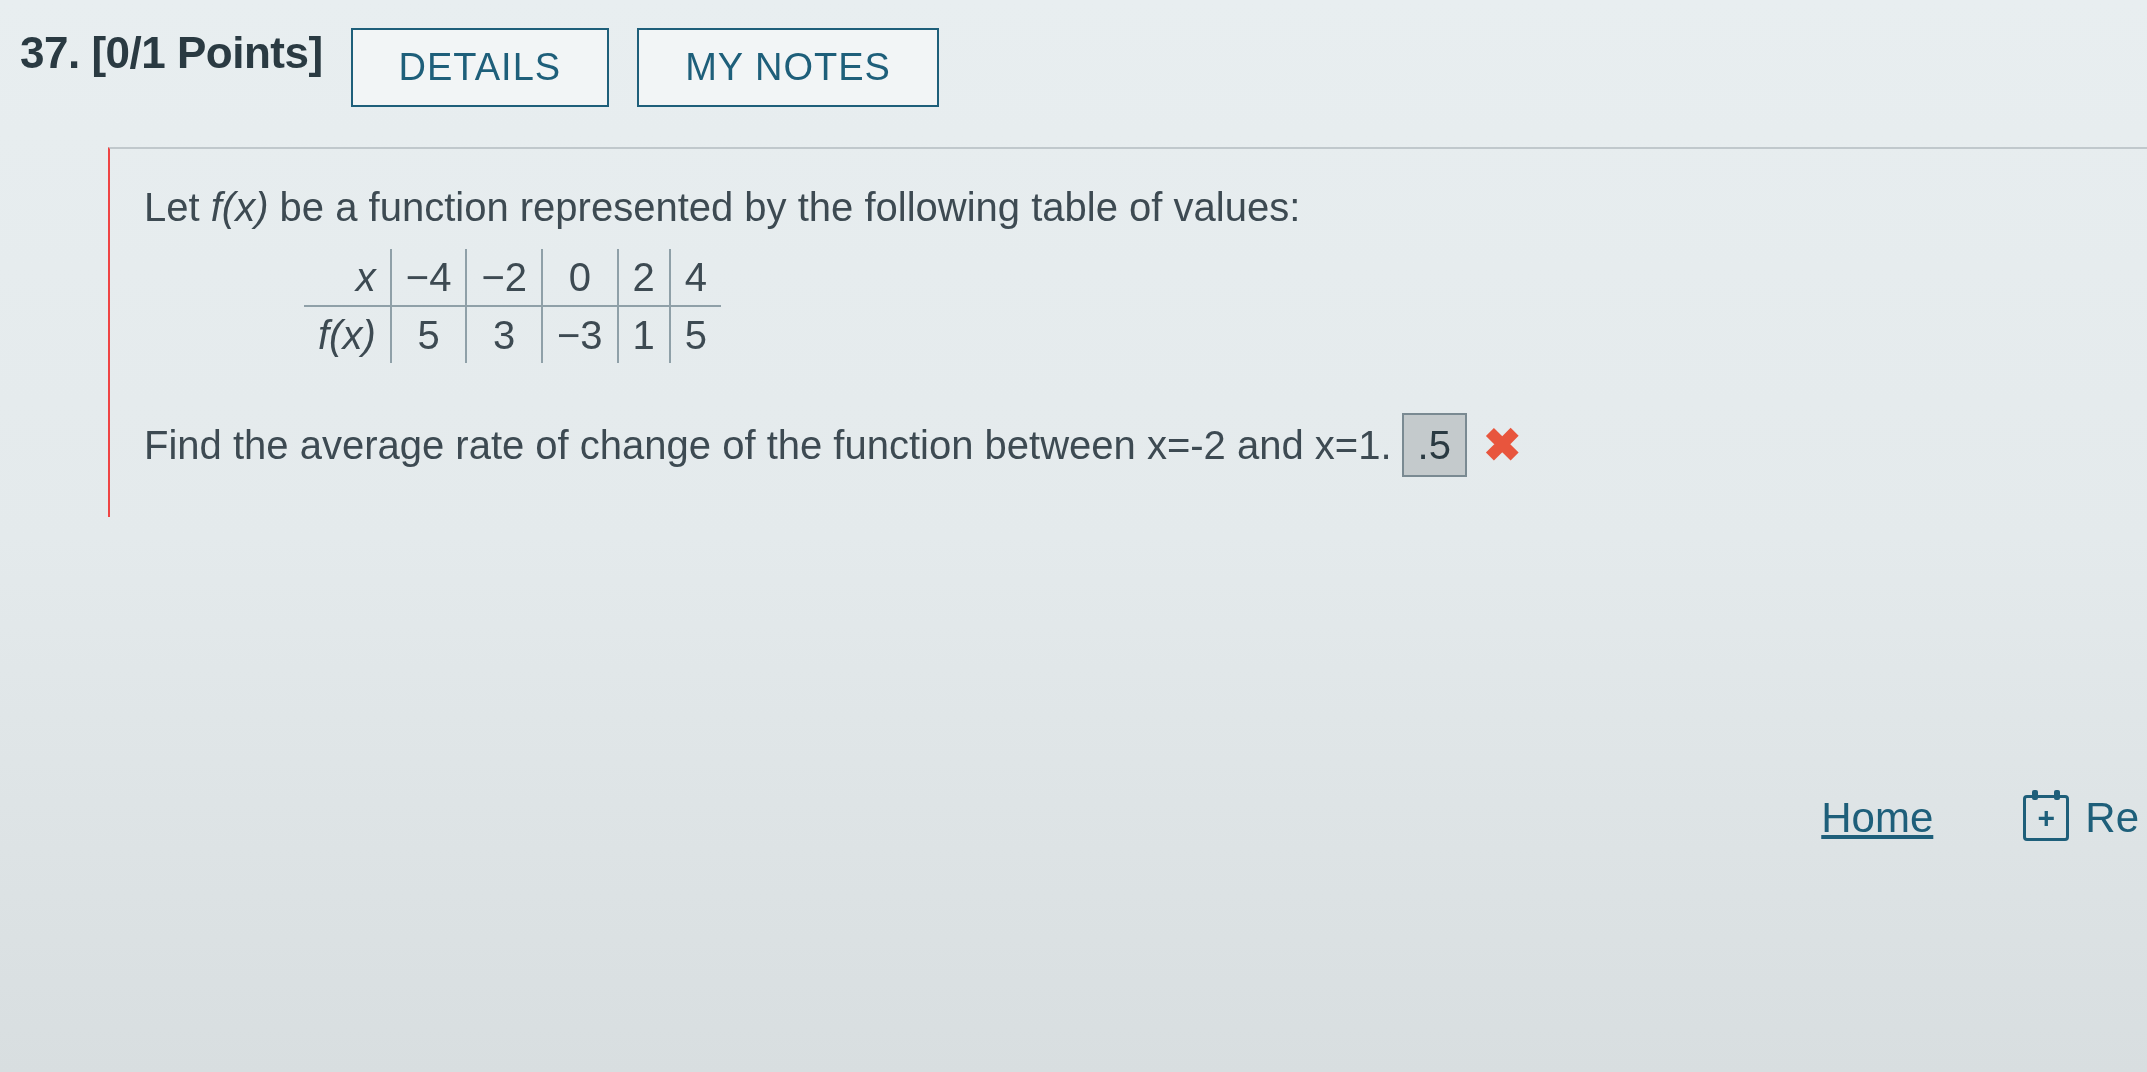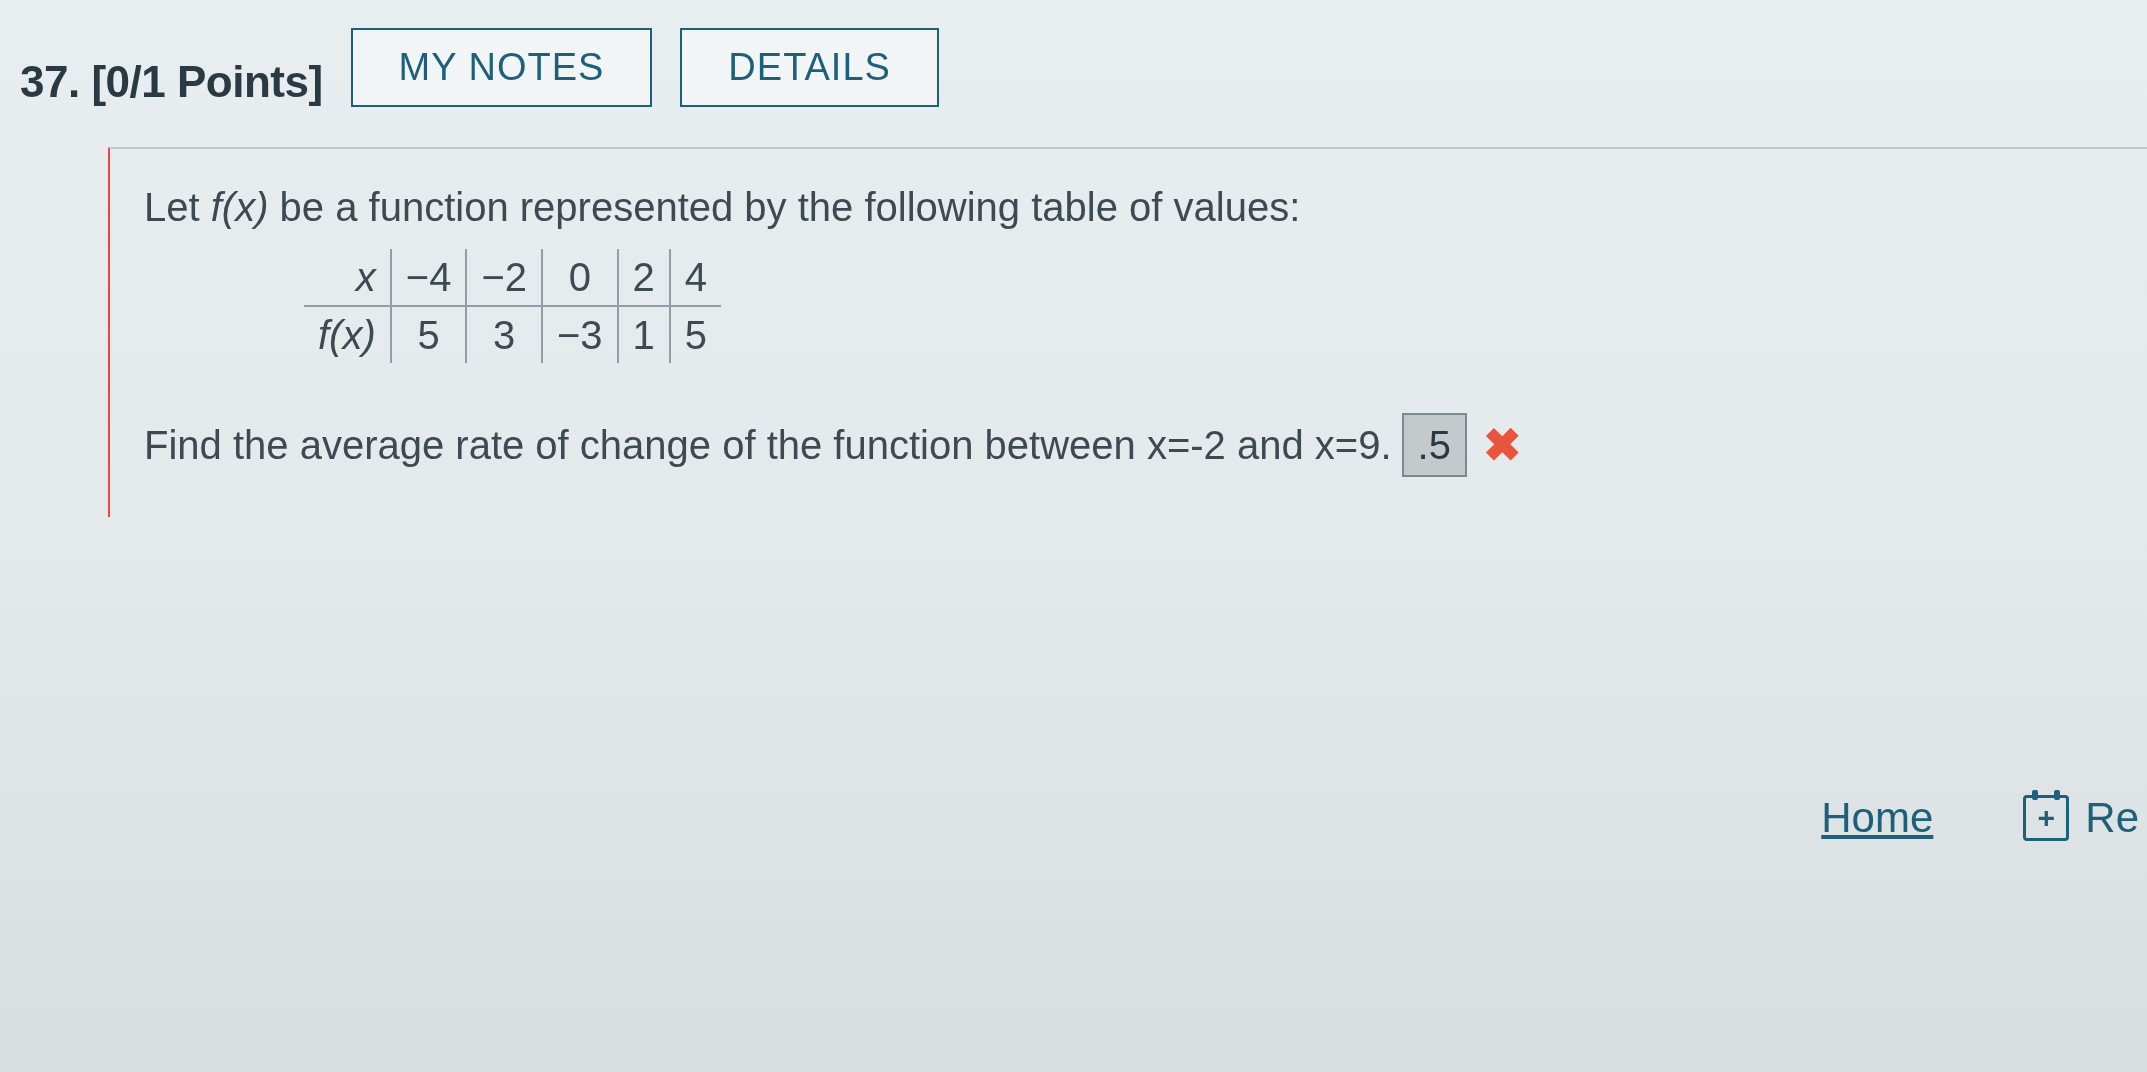--- a/index.html
+++ b/index.html
@@ -11,21 +11,21 @@
       font-family: "Segoe UI", -apple-system, Helvetica, Arial, sans-serif;
       background: linear-gradient(180deg, #e8eef0 0%, #e4eaec 50%, #d8dee0 100%);
       width: 2147px;
       height: 1072px;
       overflow: hidden;
       position: relative;
       color: #3d4a52;
     }
     .question-header {
       display: flex;
-      align-items: flex-end;
+      align-items: flex-start;
       gap: 28px;
       padding: 28px 20px 20px 20px;
     }
     .question-number {
       font-size: 44px;
       font-weight: 700;
       color: #2a3a42;
       letter-spacing: -0.5px;
     }
     .points {
@@ -166,24 +166,24 @@
   </style>
 </head>
 <body>
 
 <div class="question-header">
   <div class="question-number">
     <span>37.</span>
     <span class="points">[0/1 Points]</span>
   </div>
   <div class="action-button">
+    <span>DETAILS</span>
+  </div>
+  <div class="action-button">
     <span>MY NOTES</span>
-  </div>
-  <div class="action-button">
-    <span>DETAILS</span>
   </div>
 </div>
 
 <div class="question-body">
   <div class="prompt-intro">
     <span>Let </span><span class="fvar">f(x)</span><span> be a function represented by the following table of values:</span>
   </div>
 
   <table class="value-table">
     <tbody>
@@ -200,21 +200,21 @@
       <td>5</td>
       <td>3</td>
       <td>−3</td>
       <td>1</td>
       <td>5</td>
     </tr>
   </tbody>
     </table>
 
   <div class="answer-line">
-    <span>Find the average rate of change of the function between x=-2 and x=9.</span>
+    <span>Find the average rate of change of the function between x=-2 and x=1.</span>
     <span class="answer-box">.5</span>
     <span class="wrong-icon">✖</span>
   </div>
 </div>
 
 <div class="footer-nav">
   <span class="footer-link">Home</span>
   <span class="ext-link">
     <span class="calendar-icon">+</span>
     <span class="ext-label">Re</span>

